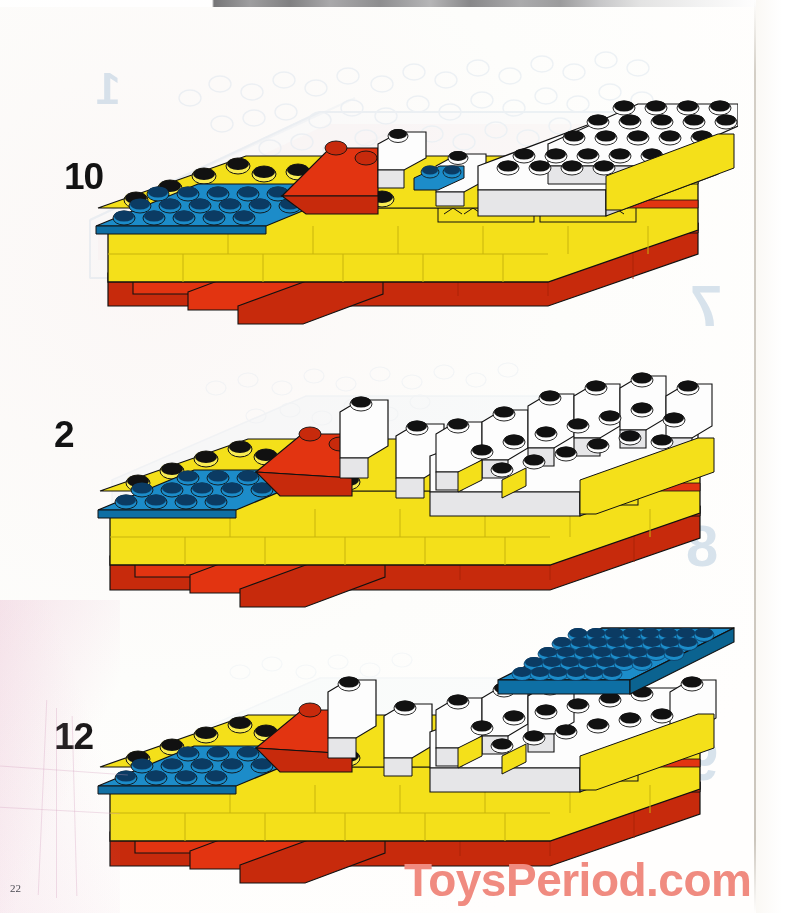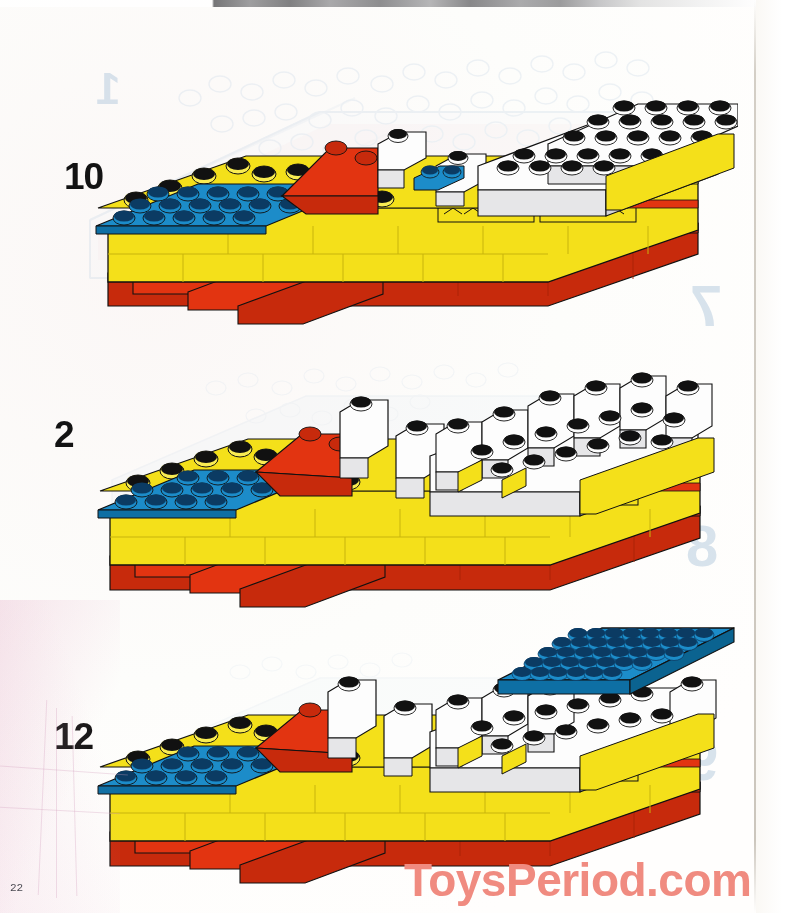--- a/index.html
+++ b/index.html
@@ -104,21 +104,21 @@
     font-weight: bold;
     font-size: 46px;
     letter-spacing: -.5px;
     color: #f08b80;
     white-space: nowrap;
     text-align: right;
   }
 
   .page-number {
     position: absolute;
-    font-family: Liberation Mono, monospace;
+    font-family: Liberation Serif, serif;
     font-size: 11px;
     color: #4a4a52;
   }
 
   svg.ship { position: absolute; display: block; }
 </style>
 </head>
 <body>
 
 <div id="page">

